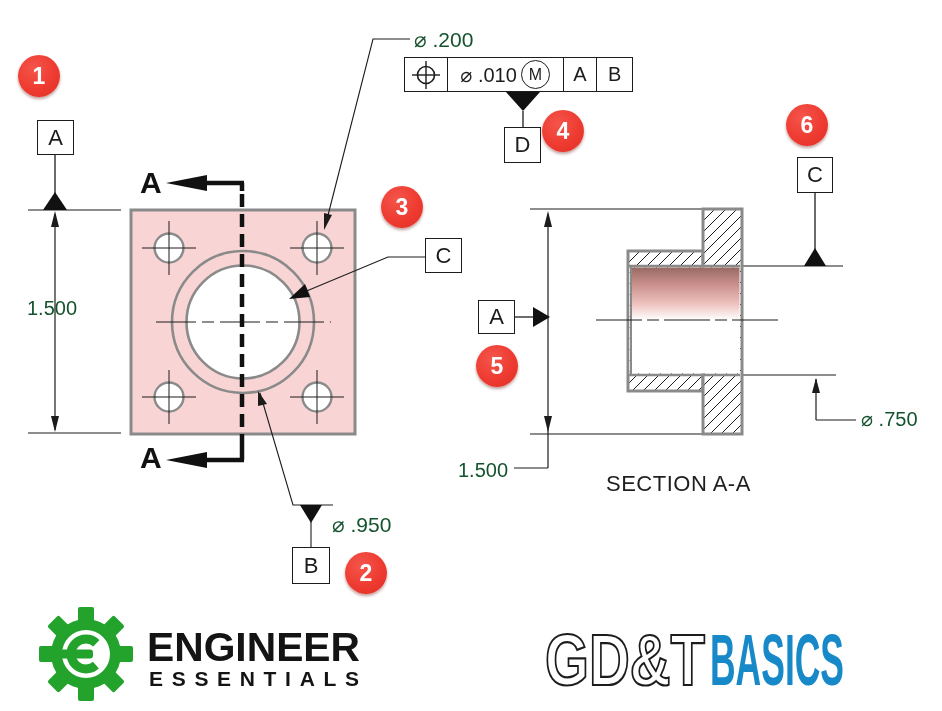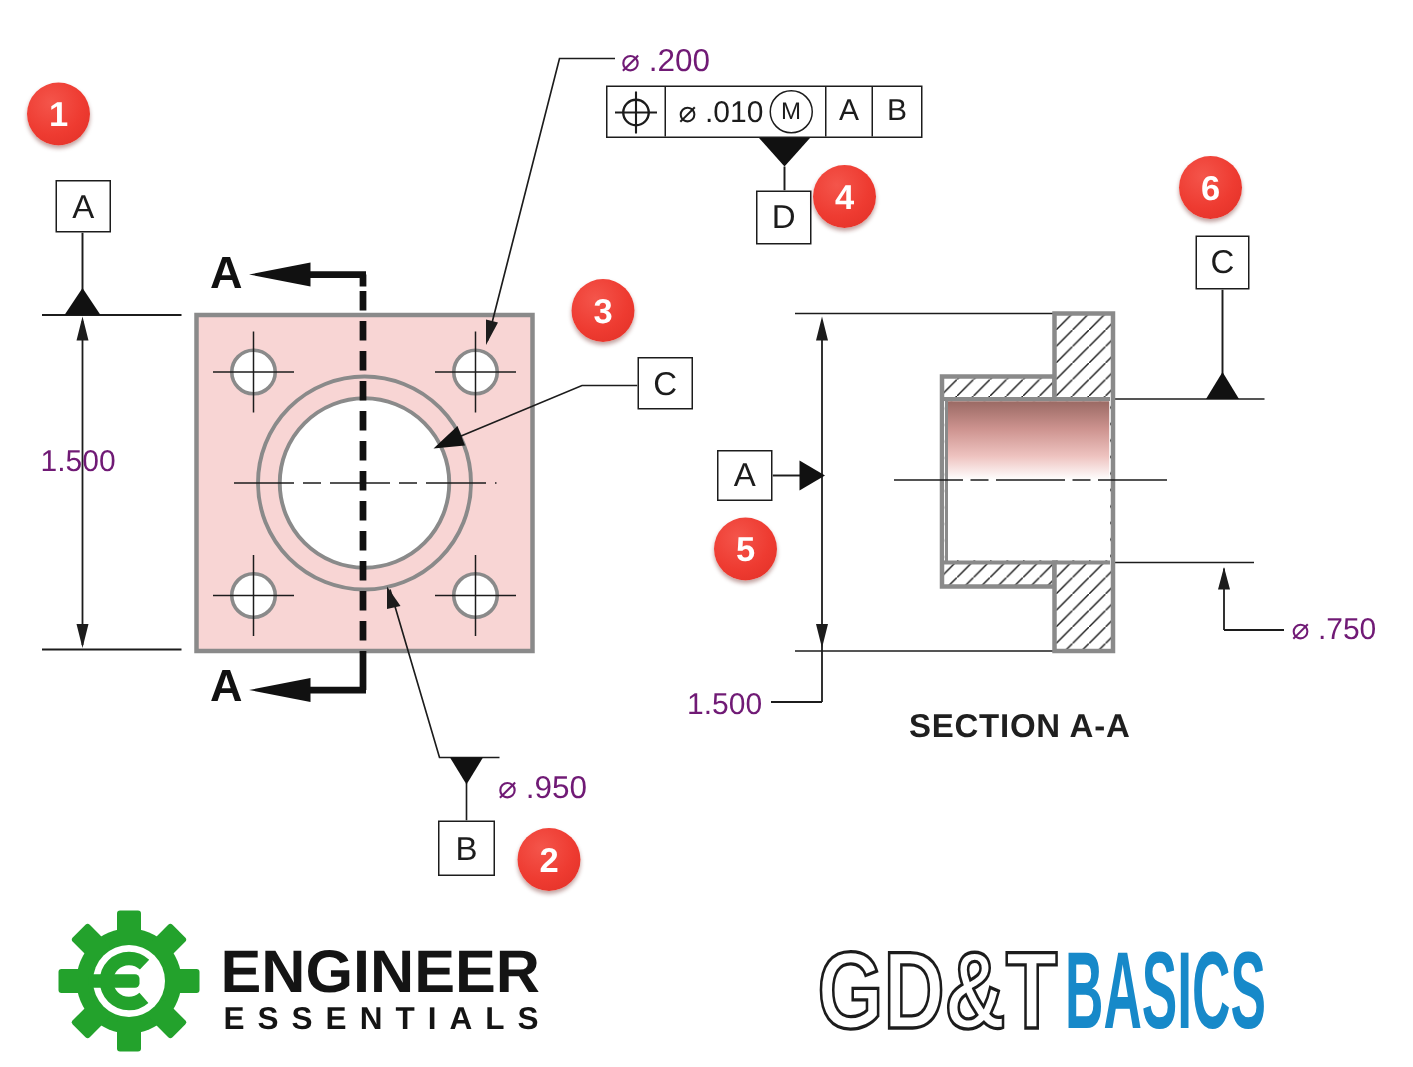--- a/index.html
+++ b/index.html
@@ -1,38 +1,38 @@
 <!DOCTYPE html>
 <html><head>
 <meta charset="utf-8">
 <style>
   html,body{margin:0;padding:0;background:#fff;}
   #stage{position:relative;width:942px;height:711px;background:#fff;overflow:hidden;
          font-family:"Liberation Sans","DejaVu Sans",sans-serif;color:#1c1c1c;}
   #drawing{position:absolute;left:0;top:0;}
-  .txt{position:absolute;white-space:nowrap;color:#701a75;}
+  .txt{position:absolute;white-space:nowrap;color:#14532d;}
   .dim{font-size:21px;}
   .dbox{position:absolute;width:37px;height:35px;box-sizing:border-box;border:1.7px solid #1c1c1c;
         background:#fff;display:flex;align-items:center;justify-content:center;
         font-size:22px;color:#1c1c1c;}
   .badge{position:absolute;width:42px;height:42px;border-radius:50%;
          background:radial-gradient(circle at 38% 32%, #f4554b 0%, #ee3b31 55%, #e02f26 100%);
          box-shadow:0 2px 3px rgba(100,20,15,.4);
          display:flex;align-items:center;justify-content:center;
          color:#fff;font-size:23px;font-weight:bold;}
   .secArrowLabel{font-weight:bold;font-size:30px;color:#111;}
-  #fcf{position:absolute;left:404px;top:57px;width:211px;height:35px;box-sizing:border-box;
+  #fcf{position:absolute;left:404px;top:57px;width:229px;height:35px;box-sizing:border-box;
        border:1.7px solid #1c1c1c;display:flex;background:#fff;font-size:20px;}
   #fcf .cell{box-sizing:border-box;height:100%;display:flex;align-items:center;justify-content:center;
              border-right:1.7px solid #1c1c1c;}
   #fcf .cell:last-child{border-right:none;}
   .mcircle{display:inline-flex;align-items:center;justify-content:center;
            width:27px;height:27px;border:1.5px solid #1c1c1c;border-radius:50%;
            font-size:16px;margin-left:4px;}
-  #sectionTitle{font-weight:bold;font-size:22px;letter-spacing:.5px;color:#1f1f1f;}
+  #sectionTitle{font-weight:normal;font-size:22px;letter-spacing:.5px;color:#1f1f1f;}
 </style>
 </head>
 <body>
 
 <div id="stage">
 
   <svg id="drawing" width="942" height="711" viewBox="0 0 942 711">
     <defs>
       <pattern id="hatch" patternUnits="userSpaceOnUse" width="11" height="11">
         <rect width="11" height="11" fill="#ffffff"></rect>

